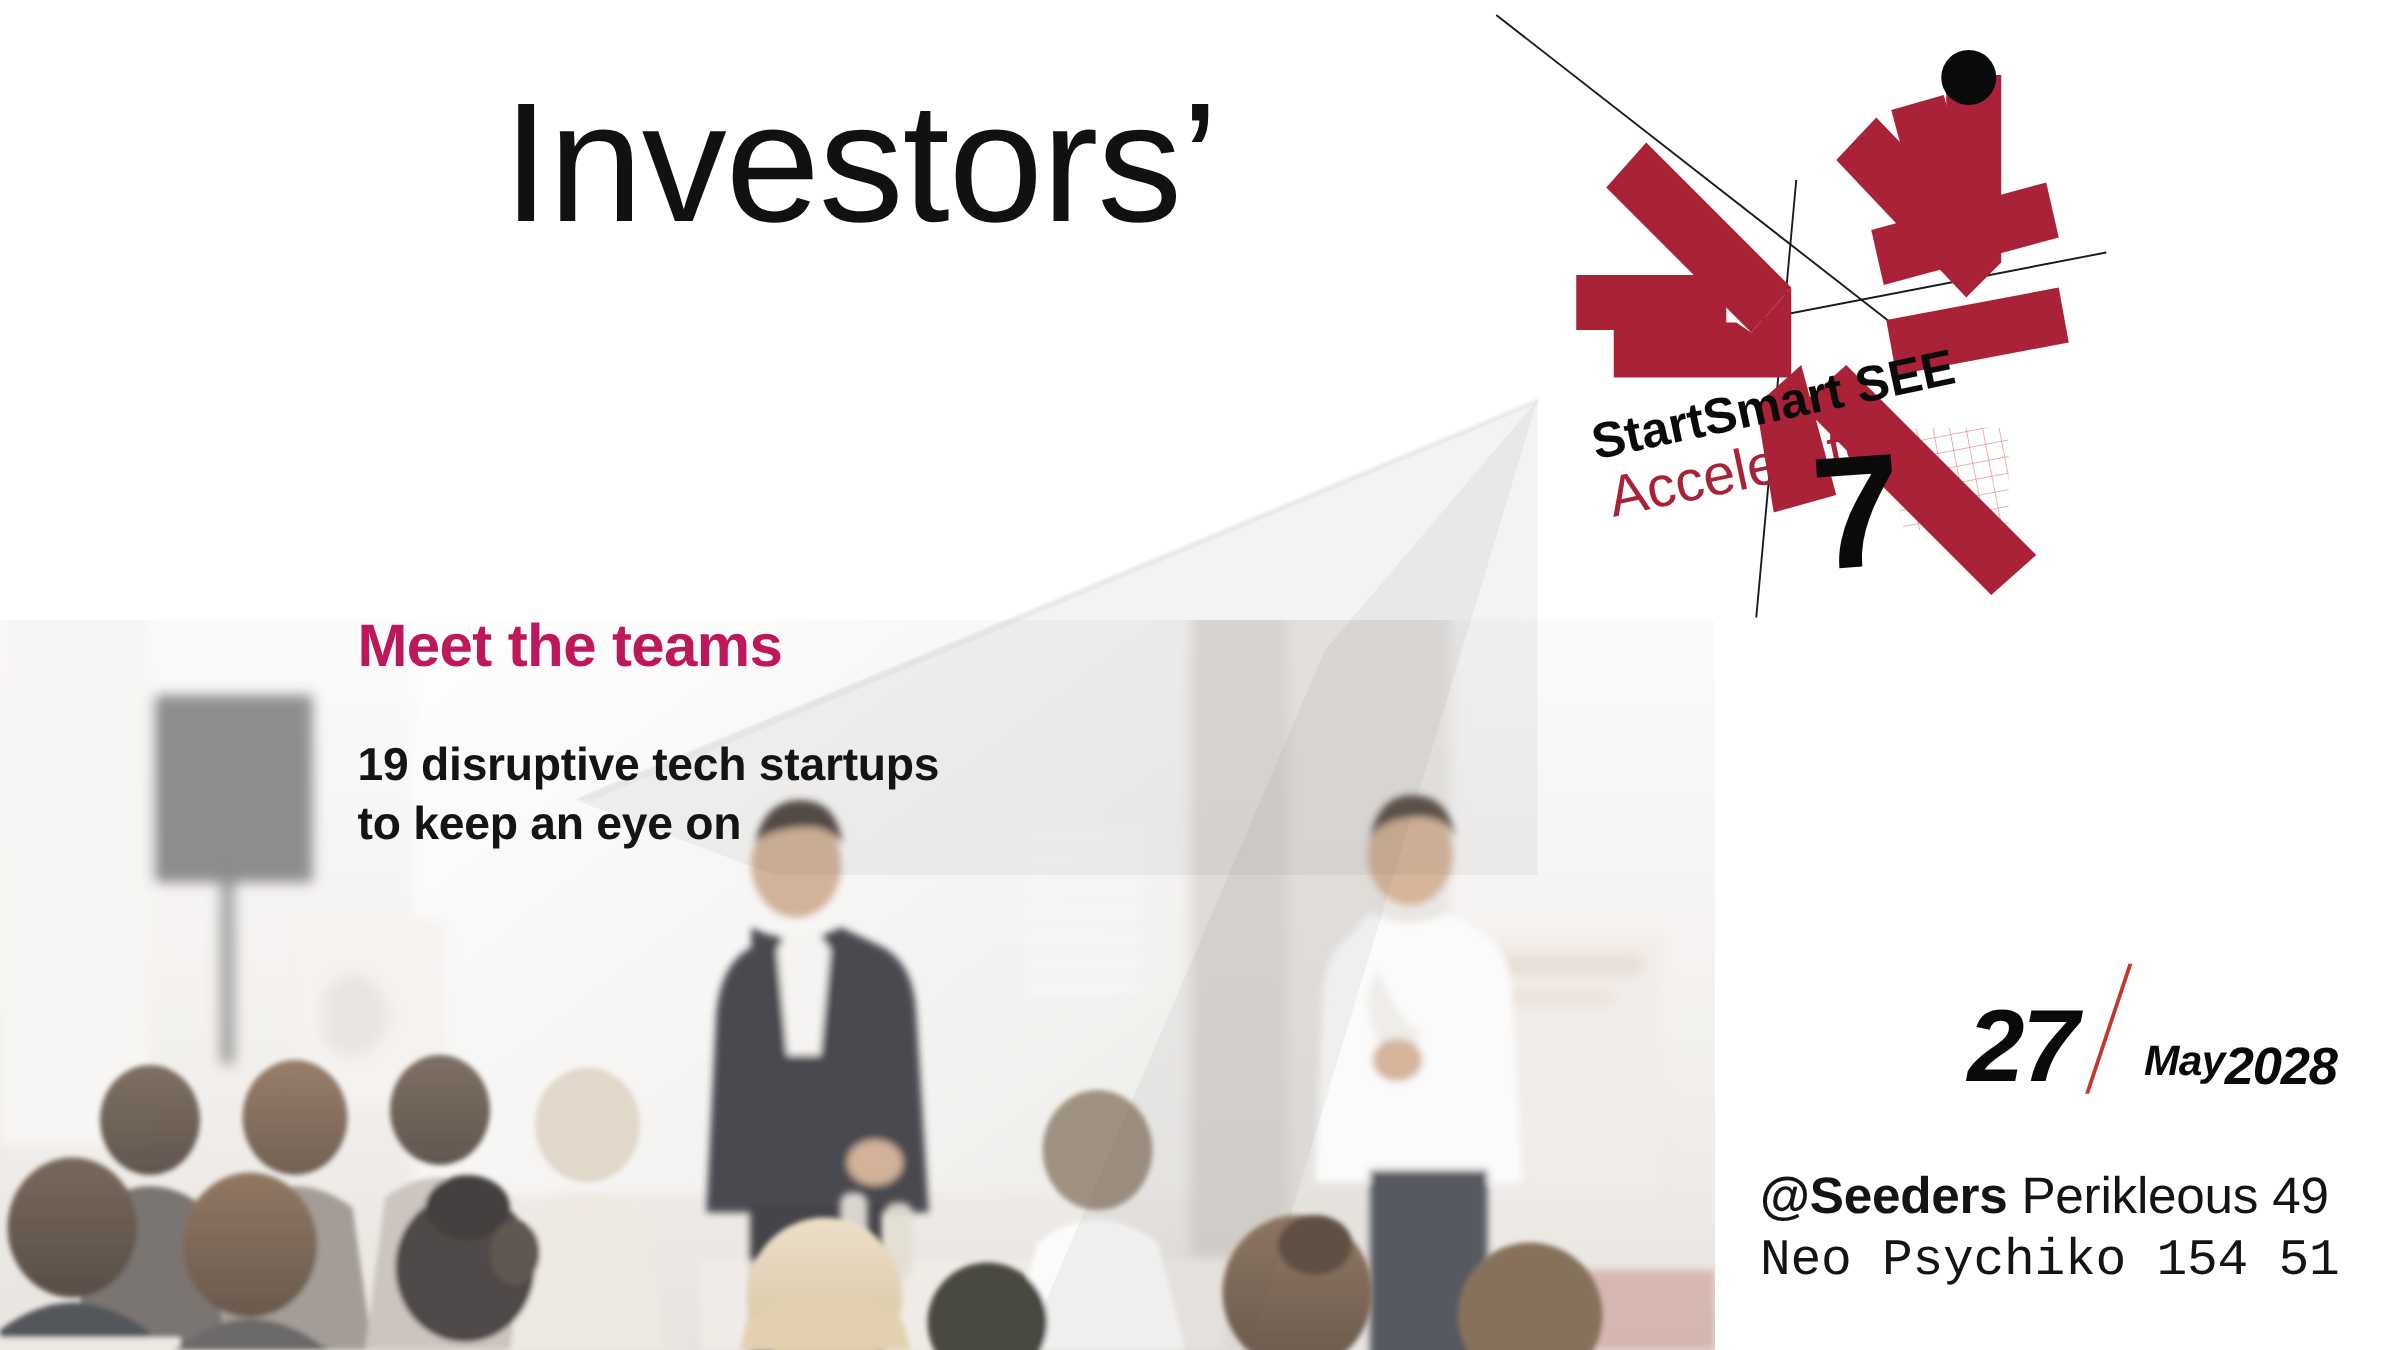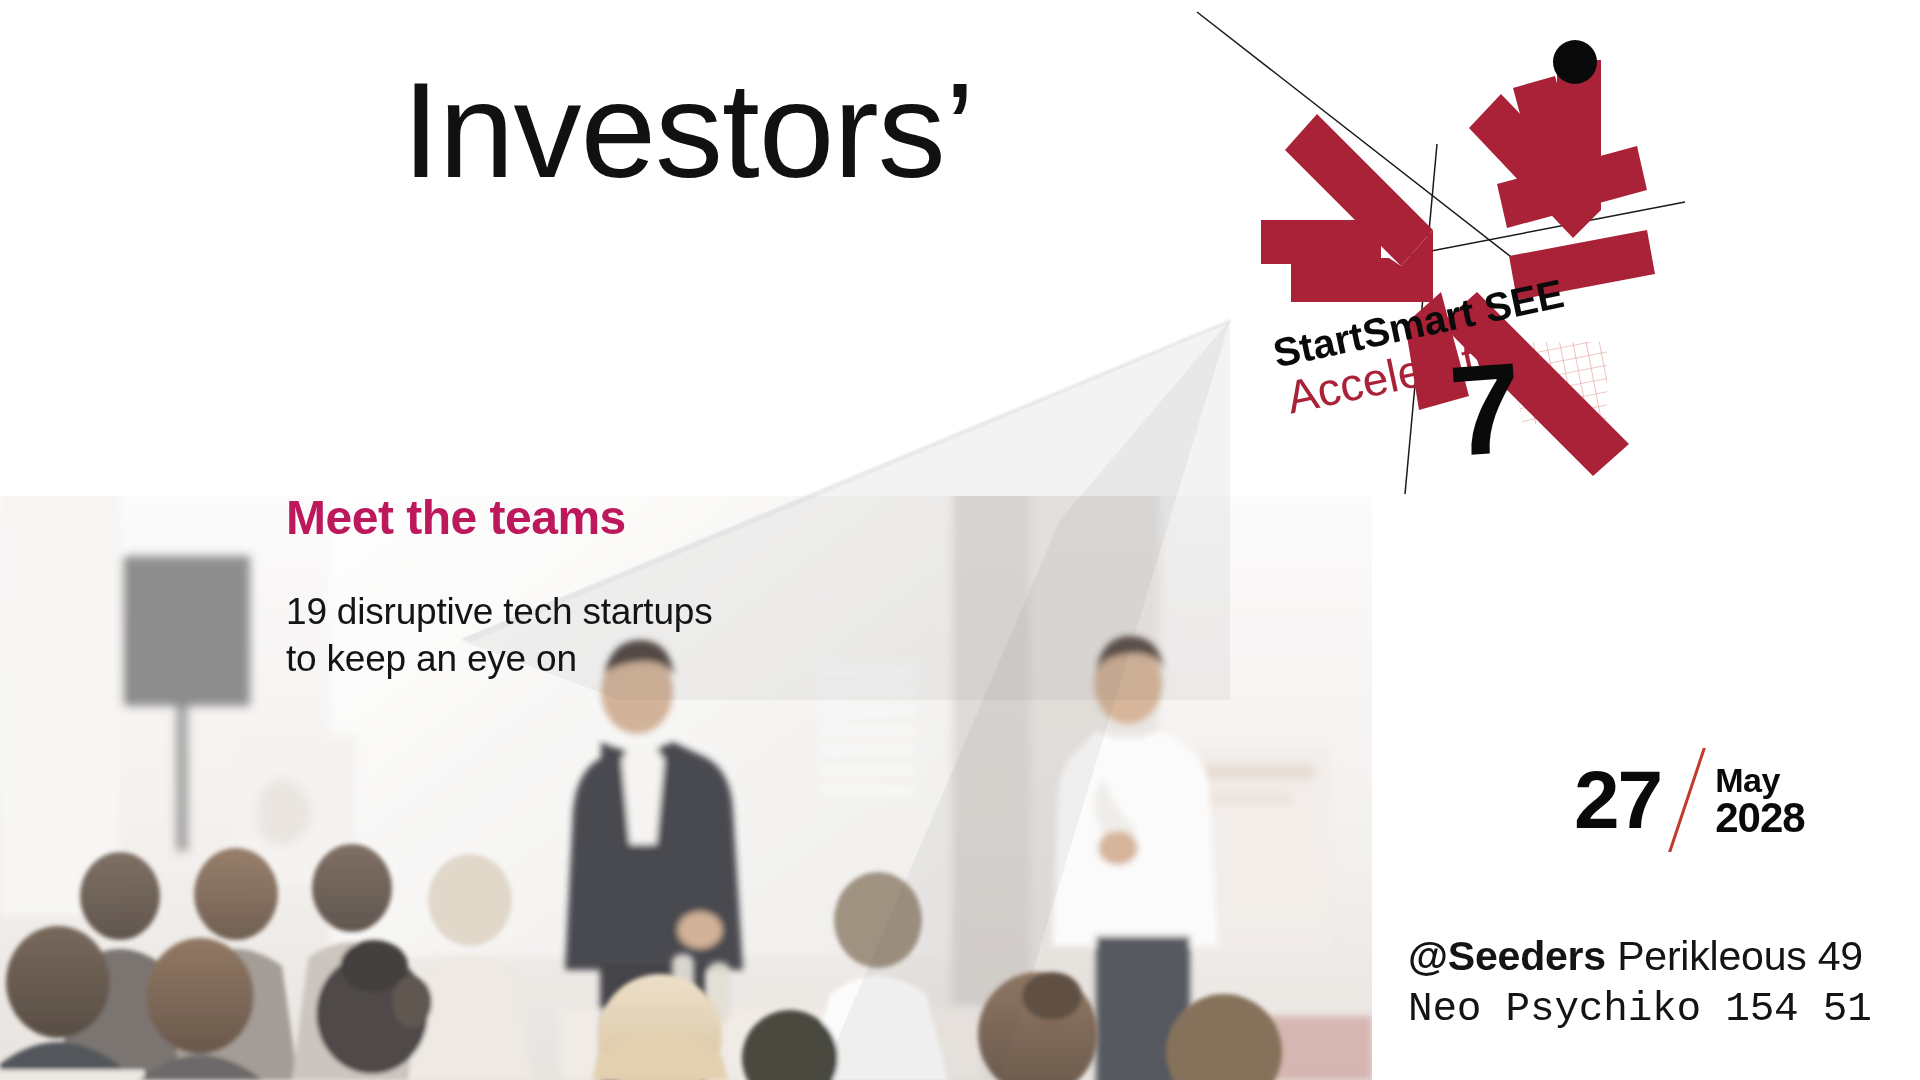--- a/index.html
+++ b/index.html
@@ -38,45 +38,45 @@
     line-height:1.12; color:#0a0a0a;
   }
 
   #meet-teams{
     position:absolute; left:286px; top:490px;
     font-size:48px; font-weight:700; color:#be185d;
     letter-spacing:-0.5px;
   }
   #blurb{
     position:absolute; left:286px; top:588px;
-    font-size:37px; font-weight:400; color:#141414;
+    font-size:37px; font-weight:700; color:#141414;
     line-height:1.28; letter-spacing:-0.2px;
   }
 
   
   #logo-block{
     position:absolute; left:1255px; top:24px; width:430px; height:470px;
   }
   #logo-svg{ width:100%; height:100%; display:block; overflow:visible; }
 
   
   #date-block{
-    position:absolute; left:1574px; top:748px;
-    display:flex; align-items:center;
+    position:absolute; left:1574px; top:771px;
+    display:flex; align-items:flex-end;font-style:italic;
   }
   #date-day{
     font-size:82px; font-weight:800; color:#0a0a0a;
     line-height:0.92; letter-spacing:-2px;
   }
   #date-slash{
     width:54px; height:104px; position:relative; flex:none;
   }
   #date-slash svg{ position:absolute; inset:0; }
   #date-my{
-    display:flex; flex-direction:column; justify-content:flex-start;
+    display:flex; flex-direction:row; justify-content:flex-start;
     padding-top:2px;
   }
   #date-month{
     font-size:34px; font-weight:800; color:#0a0a0a; line-height:1.0;
     letter-spacing:-0.5px;
   }
   #date-year{
     font-size:42px; font-weight:800; color:#0a0a0a; line-height:1.02;
     letter-spacing:-1px;
   }

